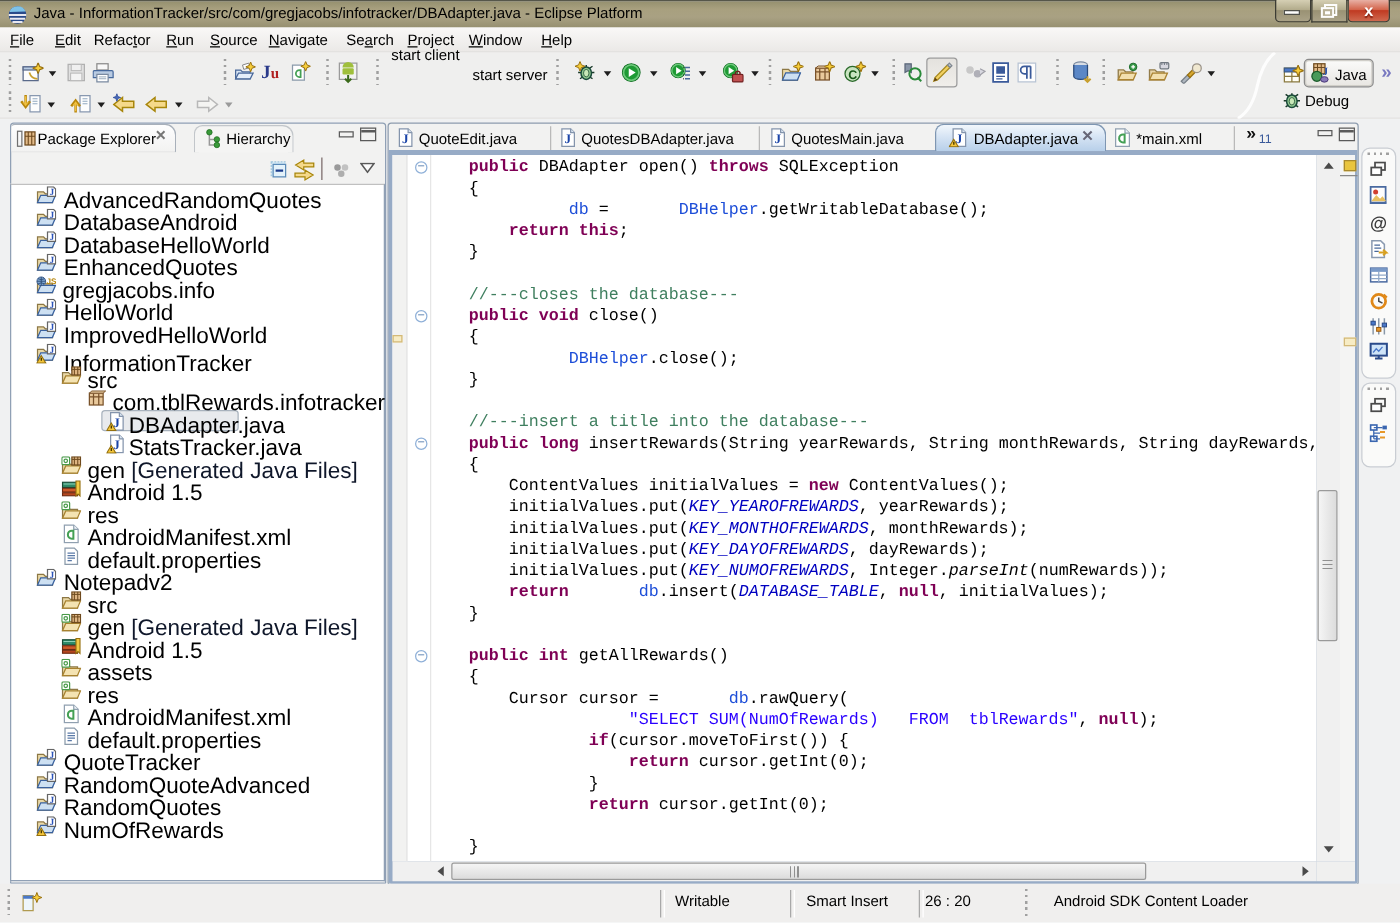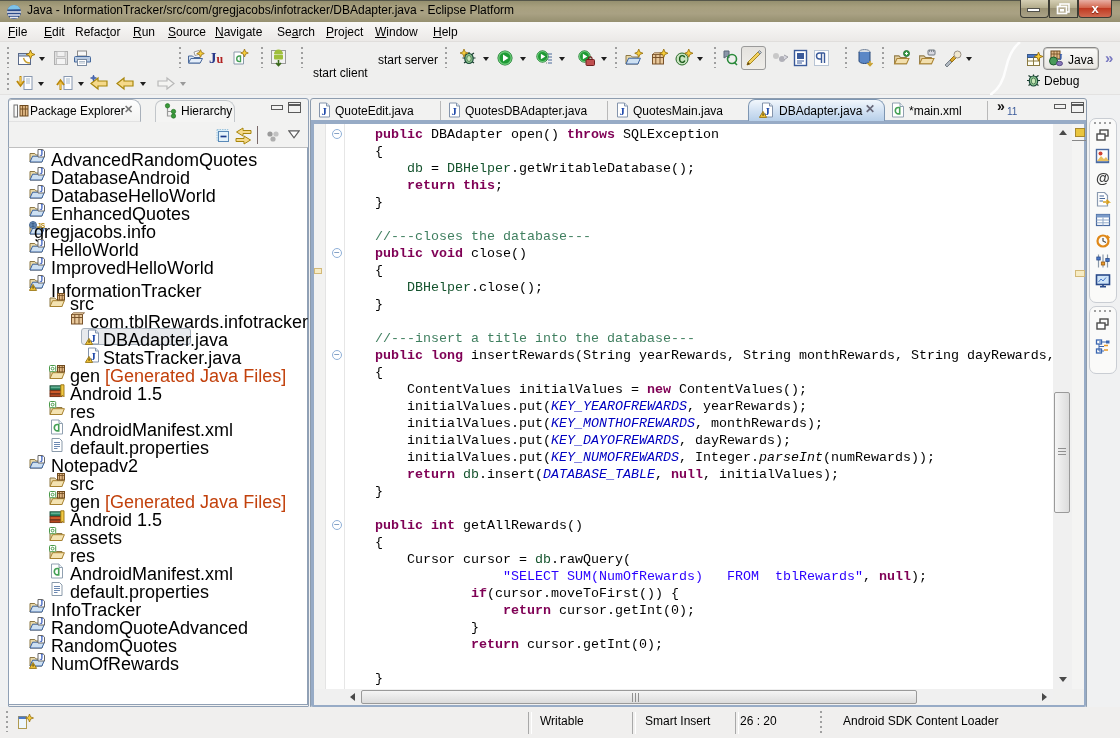--- a/index.html
+++ b/index.html
@@ -11,30 +11,30 @@
 #toolbar{left:0;top:42px;width:1120px;height:53px;background:#efefee;border-bottom:1px solid #e3e2e1;box-sizing:border-box;}
 .tsep{width:2px;background-image:repeating-linear-gradient(#9f9f9f 0 2px,transparent 2px 5px);top:47px;height:21px;}
 .tsep2{width:2px;background-image:repeating-linear-gradient(#9f9f9f 0 2px,transparent 2px 5px);top:73px;height:19px;}
 .dd{width:0;height:0;border-left:3.5px solid transparent;border-right:3.5px solid transparent;border-top:4px solid #1e1e1e;}
 .ddg{border-top-color:#9a9a9a;}
 .tbtext{font-size:12px;color:#000;}
 
 #pkgpanel{left:8px;top:98px;width:301px;height:609px;}
 #pkgtree{left:8px;top:147px;width:300px;height:558px;background:#fff;border:1px solid #90a0b5;border-top:1px solid #c0c0c0;box-sizing:border-box;}
 .treerow{font-size:18px;color:#000;white-space:nowrap;}
-.graydec{color:#c2410c;}
+.graydec{color:#0f172a;}
 #editorpanel{left:310px;top:98px;width:777px;height:610px;background:#f2f2f1;border:1px solid #8d9cae;border-radius:3px 3px 2px 2px;box-sizing:border-box;}
 #edband{left:311px;top:120px;width:775px;height:587px;background:#97abc6;border-radius:0 0 2px 2px;}
 #edwhite{left:314px;top:124px;width:739px;height:565px;background:#fff;}
 #edruler{left:314px;top:124px;width:12px;height:565px;background:#f2f2f1;border-right:1px solid #e4e4e4;box-sizing:border-box;}
 #code{left:343px;top:125.5px;font-family:"Liberation Mono",monospace;font-size:13.3333px;line-height:17px;margin:0;color:#000;}
 .k{font-weight:bold;color:#7f0055;}
 .c{color:#3f7f5f;}
 .s{color:#2a00ff;}
-.f{color:#14532d;}
+.f{color:#1d4ed8;margin-left:48px;}
 .sf{color:#0000c0;font-style:italic;}
 .sm{font-style:italic;}
 .fold{width:10px;height:10px;border:1px solid #8fb0d8;border-radius:50%;background:#fff;color:#5a80b0;font-size:10px;line-height:7px;text-align:center;box-sizing:border-box;}
 
 .sbtrack{background:#f0f0f0;}
 .sbthumb{background:linear-gradient(90deg,#f5f5f5,#dcdcdc);border:1px solid #9a9a9a;border-radius:2px;box-sizing:border-box;}
 .hthumb{background:linear-gradient(#f5f5f5,#dcdcdc);}
 #statusbar{left:0;top:707px;width:1120px;height:31px;background:#f0efee;}
 .ssep{width:2px;height:22px;top:712px;border-left:1px solid #a8a8a8;border-right:1px solid #fff;}
 .stext{font-size:12px;color:#000;top:714px;}
@@ -139,21 +139,21 @@
       <path d="M8.5 7 a2.8 2.8 0 1 0 0 5.6 h1 v-5.6 Z" fill="none" stroke="#44a055" stroke-width="1.4"></path>
       <use href="#i-star" x="9.5" y="0" width="8" height="8"></use>
     </svg>
 <svg class="abs" style="left:270px;top:49px" width="17" height="19" viewBox="0 0 17 19">
       <rect x="1.5" y="1.5" width="14" height="13" fill="#f2f2f2" stroke="#9a9a9a" stroke-width="1"></rect>
       <circle cx="6" cy="6" r="1.1" fill="#fff"></circle>
       <path d="M4 5 a4.5 4.5 0 0 1 9 0 Z" fill="#9fbf3b"></path>
       <rect x="4" y="5.6" width="9" height="5" rx="1" fill="#9fbf3b"></rect>
       <path d="M8.5 11 V16 M6 14 L8.5 16.5 L11 14" stroke="#3a6a1a" stroke-width="1.6" fill="none"></path>
     </svg>
-<div class="tbtext abs" style="left:313px;top:66px">start client</div>
+<div class="tbtext abs" style="left:313px;top:37px">start client</div>
 <div class="tbtext abs" style="left:378px;top:53px">start server</div>
 <svg class="abs" style="left:460px;top:49px" width="18" height="18" viewBox="0 0 18 18">
       <use href="#i-bug" x="1" y="1" width="16" height="16"></use>
       <use href="#i-star" x="0" y="0" width="8" height="8"></use>
     </svg>
 <div class="dd abs" style="left:483px;top:57px"></div>
 <svg class="abs" style="left:497px;top:50px" width="16" height="16">
       <use href="#i-run"></use>
     </svg>
 <div class="dd abs" style="left:520px;top:57px"></div>
@@ -431,21 +431,21 @@
       <use href="#i-jp"></use>
     </svg>
     <div class="treerow abs" style="left:51px;top:186px">DatabaseHelloWorld</div>
 <svg class="abs" style="left:29px;top:203px" width="16" height="16">
       <use href="#i-jp"></use>
     </svg>
     <div class="treerow abs" style="left:51px;top:204px">EnhancedQuotes</div>
 <svg class="abs" style="left:29px;top:221px" width="16" height="16">
       <use href="#i-web"></use>
     </svg>
-    <div class="treerow abs" style="left:34px;top:222px">gregjacobs.info</div>
+    <div class="treerow abs" style="left:50px;top:222px">gregjacobs.info</div>
 <svg class="abs" style="left:29px;top:239px" width="16" height="16">
       <use href="#i-jp"></use>
     </svg>
     <div class="treerow abs" style="left:51px;top:240px">HelloWorld</div>
 <svg class="abs" style="left:29px;top:257px" width="16" height="16">
       <use href="#i-jp"></use>
     </svg>
     <div class="treerow abs" style="left:51px;top:258px">ImprovedHelloWorld</div>
 <svg class="abs" style="left:29px;top:275px" width="16" height="16">
       <use href="#i-jpw"></use>
@@ -515,21 +515,21 @@
       <use href="#i-xml"></use>
     </svg>
     <div class="treerow abs" style="left:70px;top:564px">AndroidManifest.xml</div>
 <svg class="abs" style="left:49px;top:581px" width="16" height="16">
       <use href="#i-prop"></use>
     </svg>
     <div class="treerow abs" style="left:70px;top:582px">default.properties</div>
 <svg class="abs" style="left:29px;top:599px" width="16" height="16">
       <use href="#i-jp"></use>
     </svg>
-    <div class="treerow abs" style="left:51px;top:600px">InfoTracker</div>
+    <div class="treerow abs" style="left:51px;top:600px">QuoteTracker</div>
 <svg class="abs" style="left:29px;top:617px" width="16" height="16">
       <use href="#i-jp"></use>
     </svg>
     <div class="treerow abs" style="left:51px;top:618px">RandomQuoteAdvanced</div>
 <svg class="abs" style="left:29px;top:635px" width="16" height="16">
       <use href="#i-jp"></use>
     </svg>
     <div class="treerow abs" style="left:51px;top:636px">RandomQuotes</div>
 <svg class="abs" style="left:29px;top:653px" width="16" height="16">
       <use href="#i-jpw"></use>

